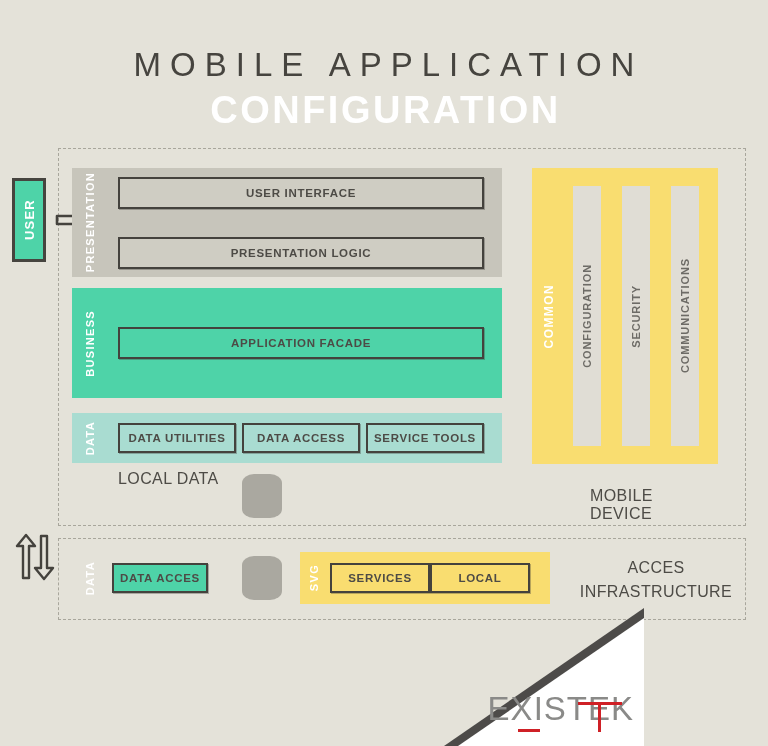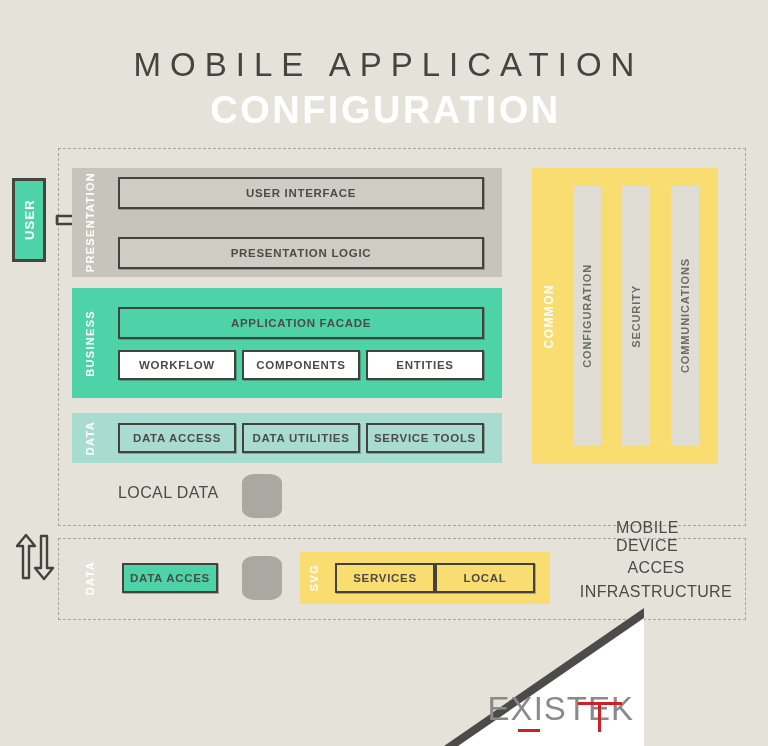--- a/index.html
+++ b/index.html
@@ -253,22 +253,22 @@
   }
 
   
   .caption {
     position: absolute;
     color: #4d4b46;
     font-size: 16px;
     font-weight: normal;
     letter-spacing: 0.4px;
   }
-  #local-data-caption { left: 118px; top: 484px; }
-  #mobile-device-caption { left: 616px; top: 487px; margin-top: 32px; }
+  #local-data-caption { left: 118px; top: 470px; }
+  #mobile-device-caption { left: 590px; top: 487px; }
   #remote-caption {
     left: 576px; top: 556px;
     width: 160px;
     text-align: center;
     line-height: 24px;
   }
 
   
   #remote-row {
     position: absolute;
@@ -281,21 +281,21 @@
     color: #ffffff;
     font-size: 11px;
     font-weight: bold;
     letter-spacing: 1.3px;
     writing-mode: vertical-rl;
     transform: rotate(180deg);
     margin-left: 12px;
   }
   #remote-data-access {
     width: 96px; height: 30px;
-    margin-left: 26px;
+    margin-left: 16px;
   }
   #svg-block {
     position: absolute;
     left: 300px; top: 552px;
     width: 250px; height: 52px;
     background: #f9dd70;
     display: flex;
     align-items: center;
     padding: 0 10px 0 8px;
   }
@@ -303,21 +303,21 @@
     color: #ffffff;
     font-size: 11px;
     font-weight: bold;
     letter-spacing: 1.3px;
     writing-mode: vertical-rl;
     transform: rotate(180deg);
   }
   #svg-block .boxes {
     flex: 1;
     display: flex;
-    justify-content: center;
+    justify-content: flex-start;
     align-items: center;
     padding-left: 10px;
   }
   #svg-block .sbox { width: 100px; height: 30px; }
 
   
   #logo-corner {
     position: absolute;
     right: 0; bottom: 0;
     width: 200px; height: 138px;
@@ -396,33 +396,28 @@
     <div class="rows">
       <div class="sbox wide lite">USER INTERFACE</div>
       <div class="sbox wide lite">PRESENTATION LOGIC</div>
     </div>
   </div>
 
   <div class="layer" id="business-layer">
     <div class="vlabel">BUSINESS</div>
     <div class="rows">
       <div class="sbox wide">APPLICATION FACADE</div>
-      <div class="row3">
-        <div class="sbox white">WORKFLOW</div>
-        <div class="sbox white">COMPONENTS</div>
-        <div class="sbox white">ENTITIES</div>
-      </div>
     </div>
   </div>
 
   <div class="layer" id="data-layer">
     <div class="vlabel">DATA</div>
     <div class="rows">
+      <div class="sbox">DATA UTILITIES</div>
       <div class="sbox">DATA ACCESS</div>
-      <div class="sbox">DATA UTILITIES</div>
       <div class="sbox">SERVICE TOOLS</div>
     </div>
   </div>
 
   <div id="common-panel">
     <div class="vlabel">COMMON</div>
     <div class="bars">
       <div class="vbar">
         <span>CONFIGURATION</span>
       </div>

